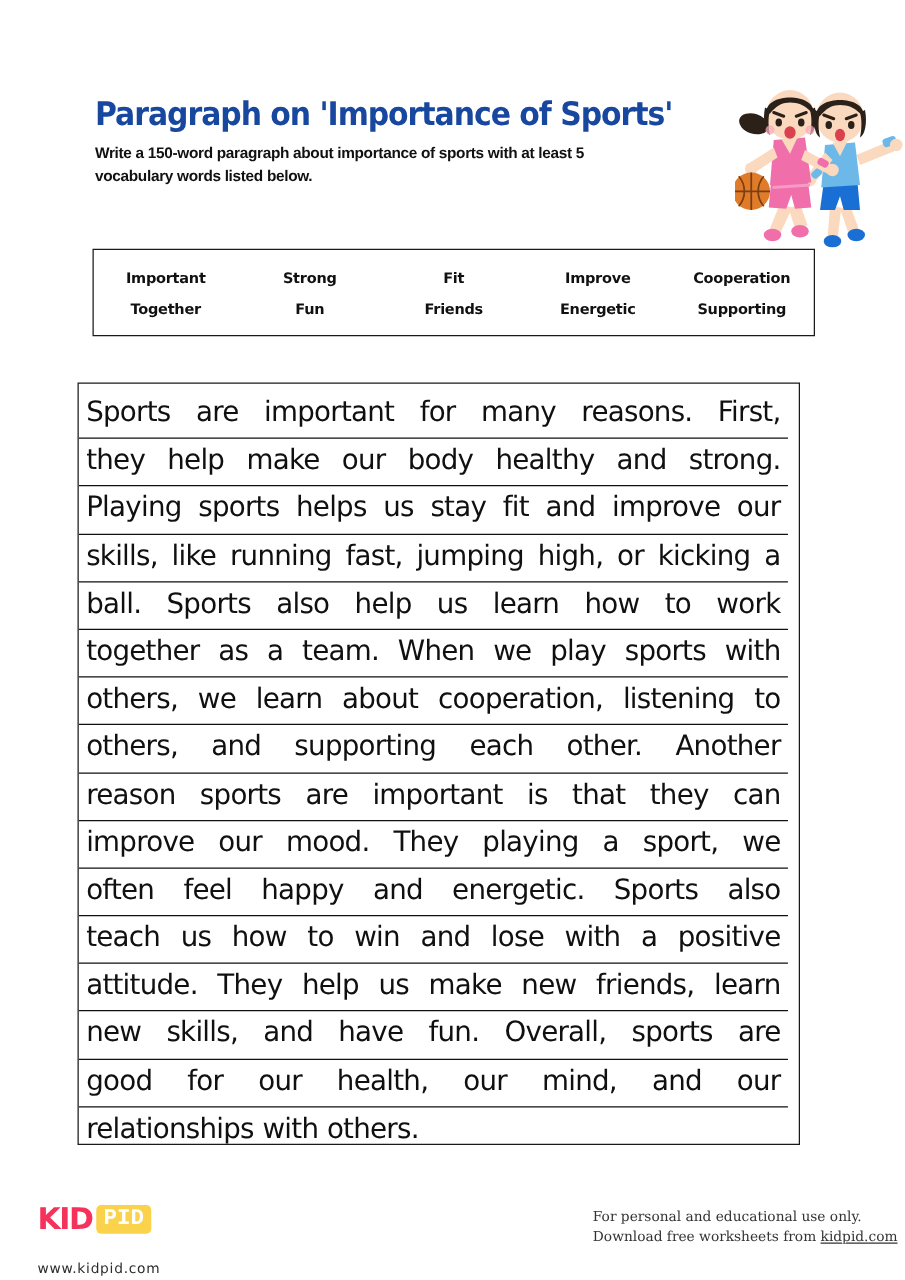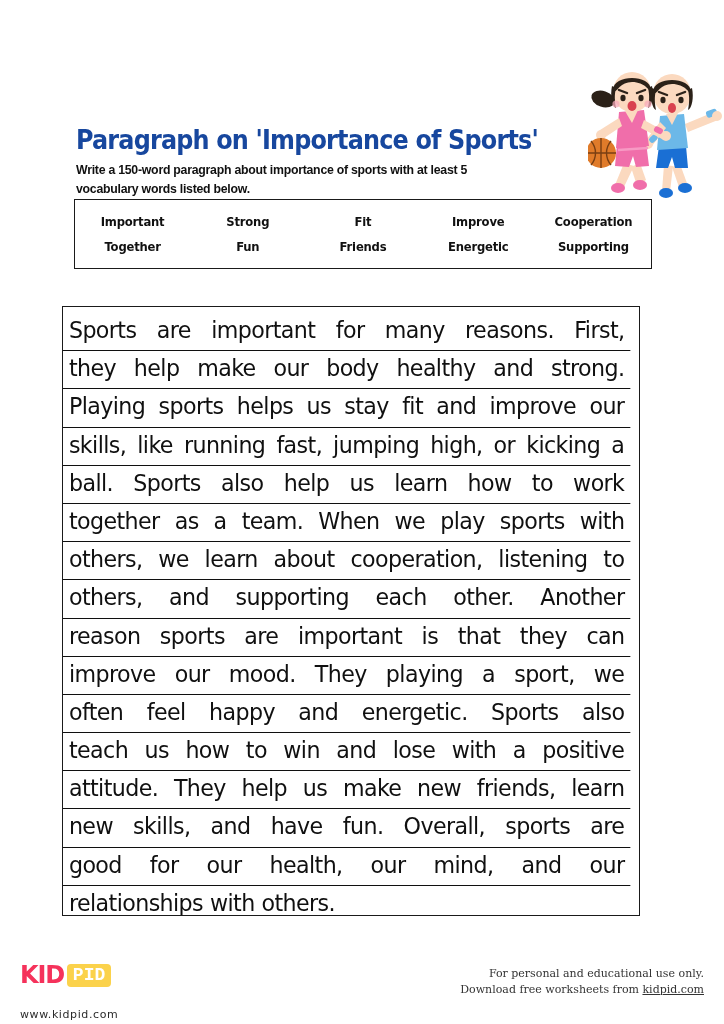--- a/index.html
+++ b/index.html
@@ -15,21 +15,20 @@
     font-family: "Liberation Sans", sans-serif;
     -webkit-font-smoothing: antialiased;
   }
 
   
   .header {
     position: absolute;
     left: 76px;
     top: 78px;
     width: 580px;
-    margin-top: 48px;
   }
   .worksheet-title {
     font-family: "DejaVu Sans", sans-serif;
     font-size: 26px;
     font-weight: bold;
     letter-spacing: -0.9px;
     color: #17479e;
     margin: 0 0 6px 0;
     line-height: 1.1;
     transform: scaleX(0.92);
@@ -127,21 +126,21 @@
   
   .footer {
     position: absolute;
     left: 0;
     top: 955px;
     width: 724px;
     height: 69px;
   }
   .logo-wrap {
     position: absolute;
-    left: 20px;
+    left: 30px;
     top: 7px;
     text-align: right;
   }
   .logo-mark {
     display: flex;
     align-items: center;
     height: 26px;
   }
   .logo-kid {
     font-family: "DejaVu Sans", sans-serif;
@@ -165,23 +164,23 @@
   }
   .logo-url {
     font-family: "DejaVu Sans", sans-serif;
     font-size: 11px;
     color: #2b2b2b;
     letter-spacing: 0.6px;
     margin-top: 20px;
   }
   .footer-note {
     position: absolute;
-    right: 20px;
+    right: 6px;
     top: 11px;
-    text-align: right;
+    text-align: left;
     font-family: "DejaVu Serif", serif;
     font-size: 11px;
     color: #333333;
     line-height: 1.45;
     margin-left: 12px;
   }
   .footer-note .link {
     text-decoration: underline;
   }
 </style>

